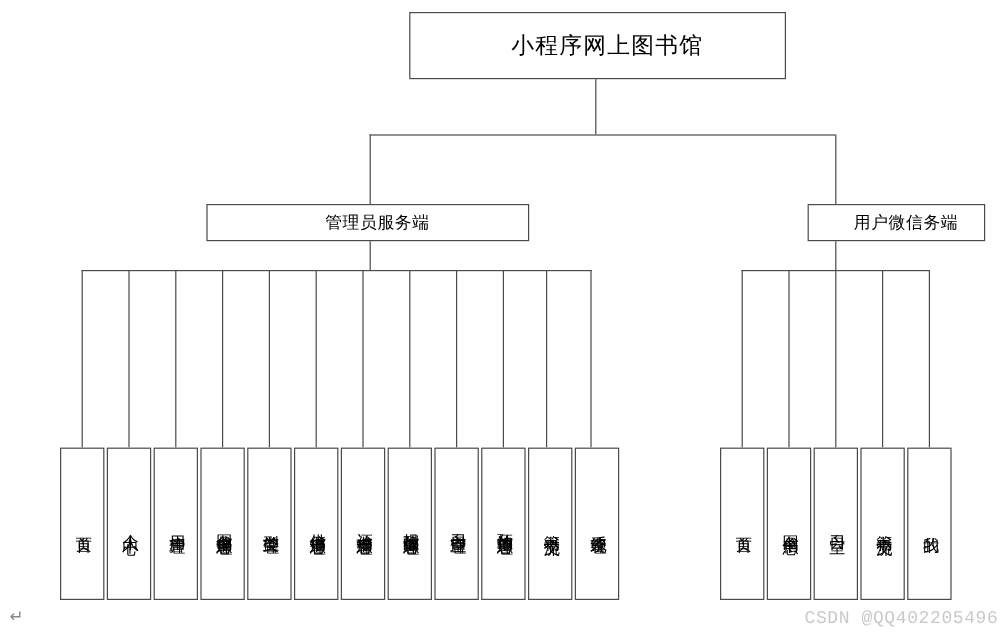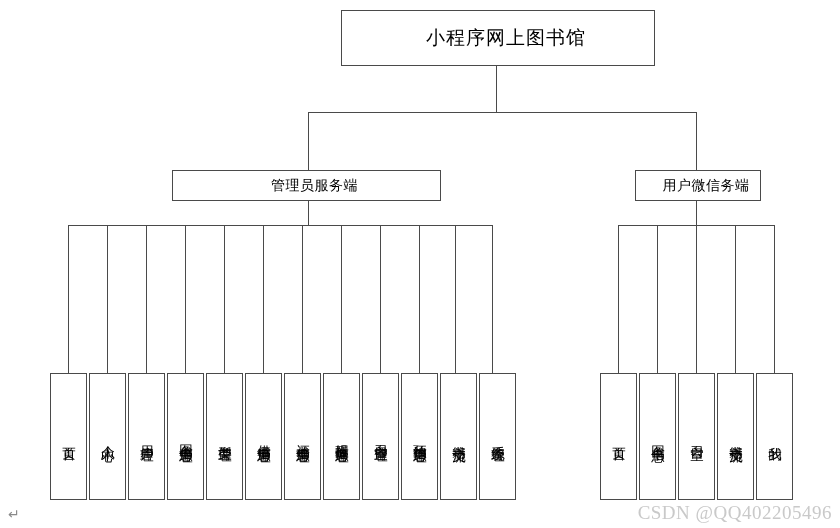--- a/index.html
+++ b/index.html
@@ -64,23 +64,23 @@
     position: absolute;
     width: 0;
     border-left: 1px solid #4a4a4a;
   }
 
   
   #watermark {
     position: absolute;
     right: 8px;
     bottom: 4px;
-    font-size: 19px;
+    font-size: 15px;
     color: #c9c9c9;
-    font-family: Liberation Serif, serif;
+    font-family: Liberation Mono, monospace;
     letter-spacing: 0.5px;
     white-space: nowrap;
     text-align: right;
   }
   #pilcrow {
     position: absolute;
     left: 8px;
     bottom: 6px;
     font-size: 14px;
     color: #8a8a8a;
@@ -100,21 +100,21 @@
   <div class="hline" style="left:308px; top:112px; width:388px;"></div>
 
   <div class="vline" style="left:308px; top:112px; height:58px;"></div>
 
   <div class="vline" style="left:696px; top:112px; height:58px;"></div>
 
   <div class="node level2" style="left:172px; top:170px; width:269px; height:31px;">
     <span>管理员服务端</span>
   </div>
 
-  <div class="node level2" style="left:635px; top:170px; width:126px; height:31px;">
+  <div class="node level2" style="left:673px; top:170px; width:148px; height:31px;">
     <span>用户微信务端</span>
   </div>
 
   <div class="vline" style="left:308px; top:201px; height:24px;"></div>
   <div class="hline" style="left:68px; top:225px; width:425px;"></div>
 
   <div class="vline" style="left:68px;  top:225px; height:148px;"></div>
   <div class="vline" style="left:107px; top:225px; height:148px;"></div>
   <div class="vline" style="left:146px; top:225px; height:148px;"></div>
   <div class="vline" style="left:185px; top:225px; height:148px;"></div>

